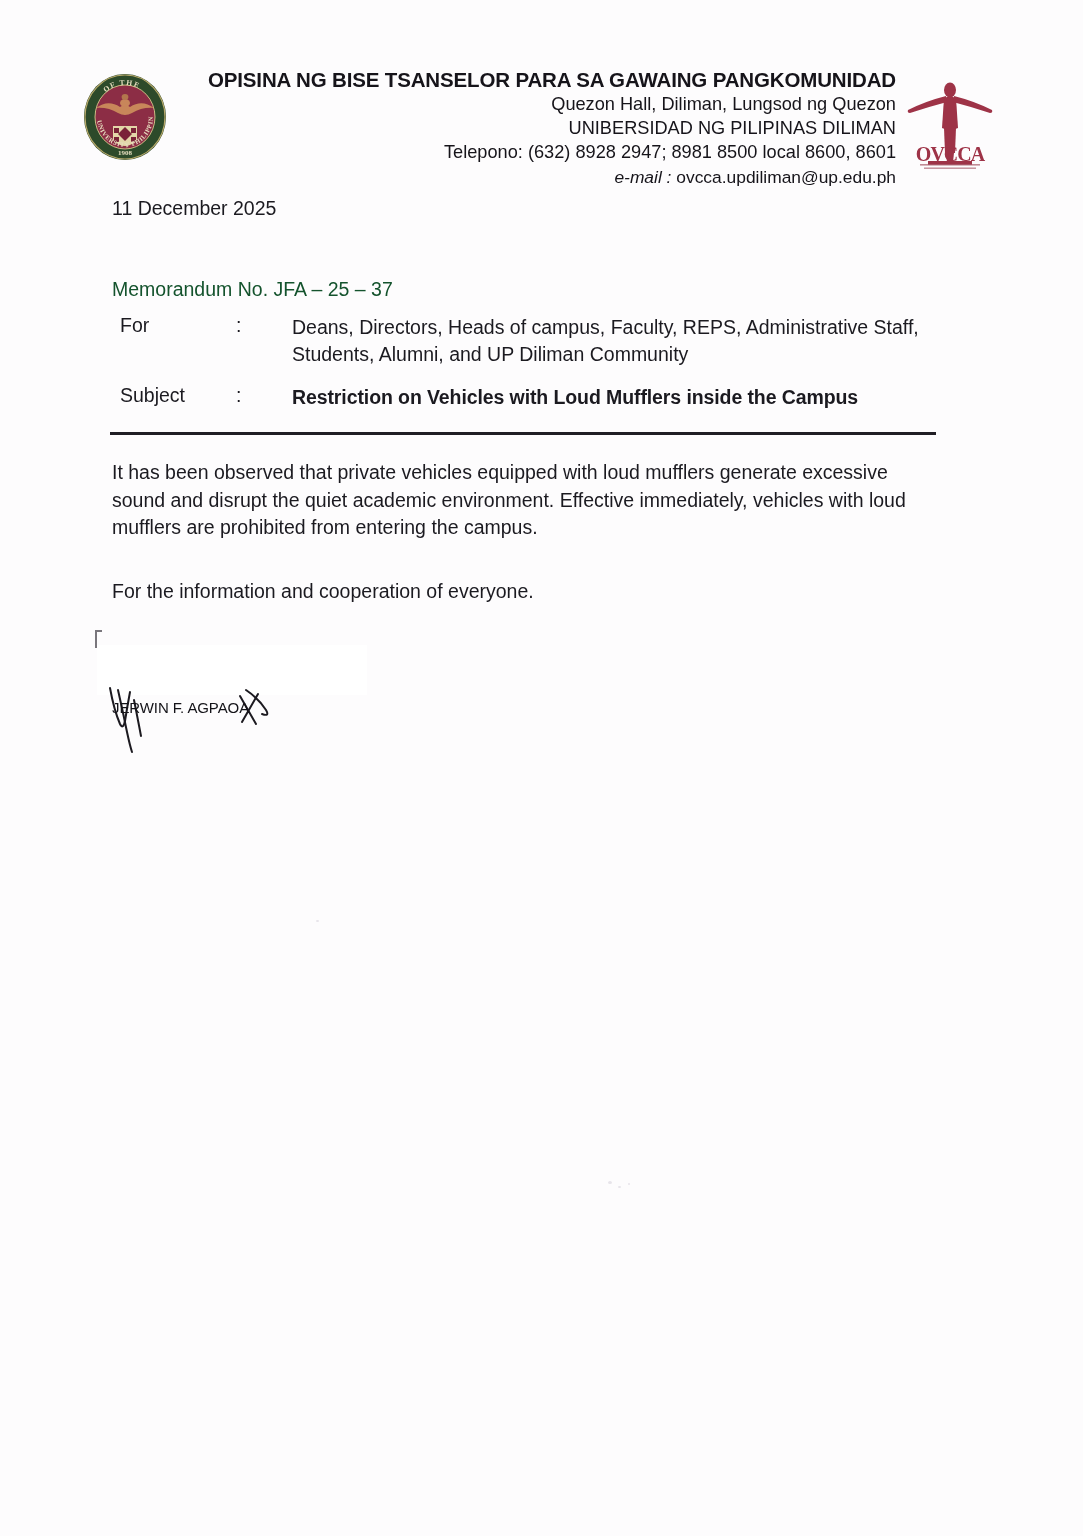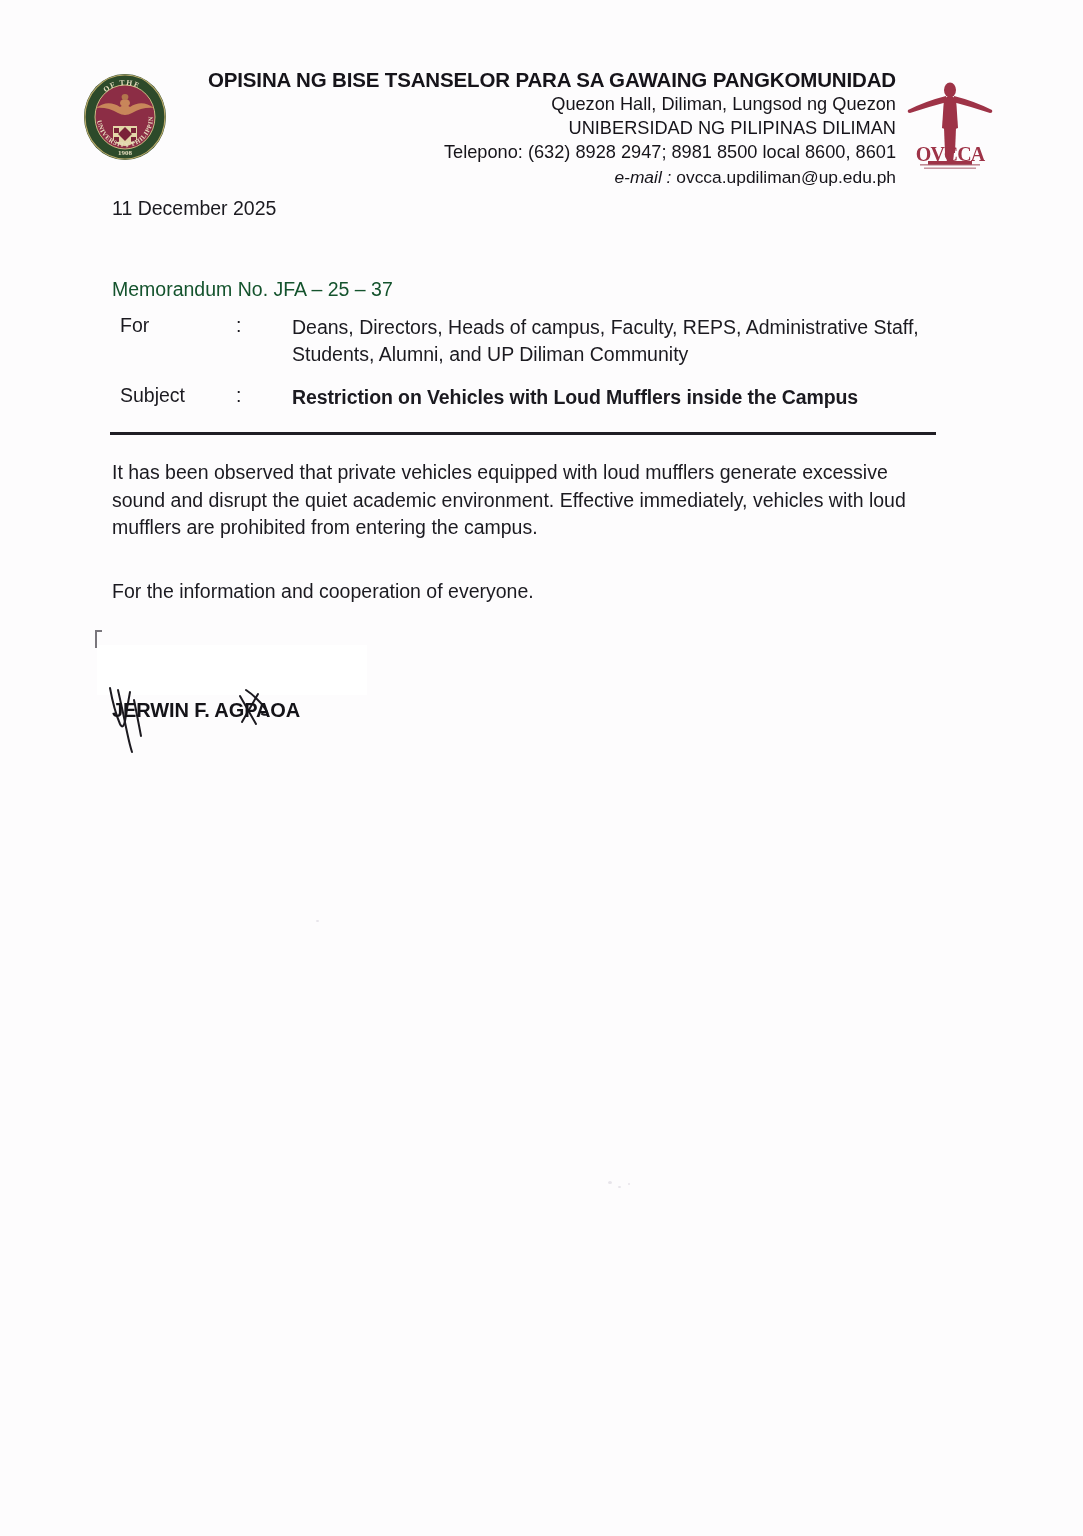--- a/index.html
+++ b/index.html
@@ -164,22 +164,22 @@
     height: 14px;
     border-left: 2px solid #4d4a52;
     border-top: 2px solid #4d4a52;
     border-bottom: 2px solid #4d4a52;
     opacity: 0.75;
   }
   .sig-name {
     position: absolute;
     left: 22px;
     top: 74px;
-    font-size: 20px;
-    font-weight: bold;
+    font-size: 15px;
+    font-weight: normal;
     color: #141318;
     letter-spacing: -0.1px;
     white-space: nowrap;
   }
   .sig-title {
     position: absolute;
     left: 20px;
     top: 99px;
     font-size: 19.5px;
     color: #1b1a20;

